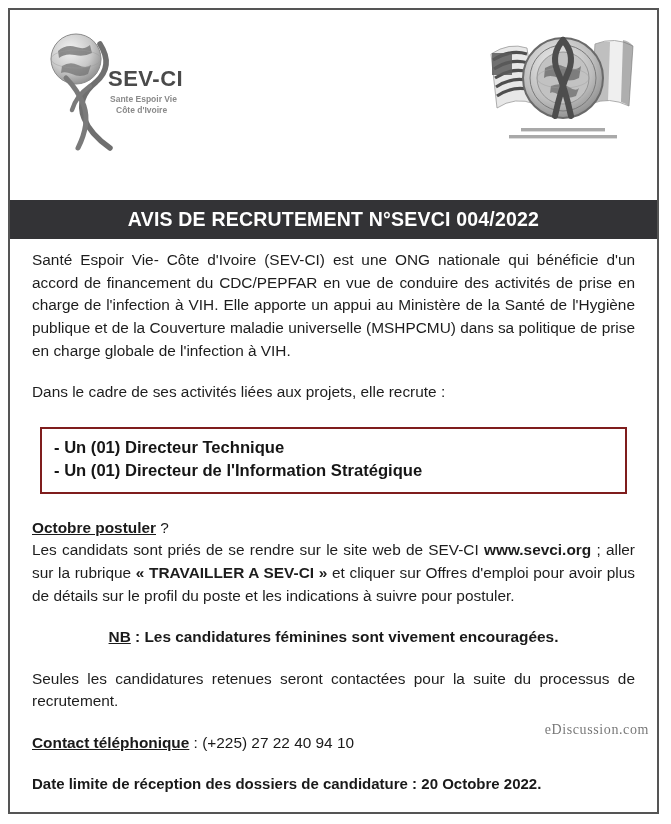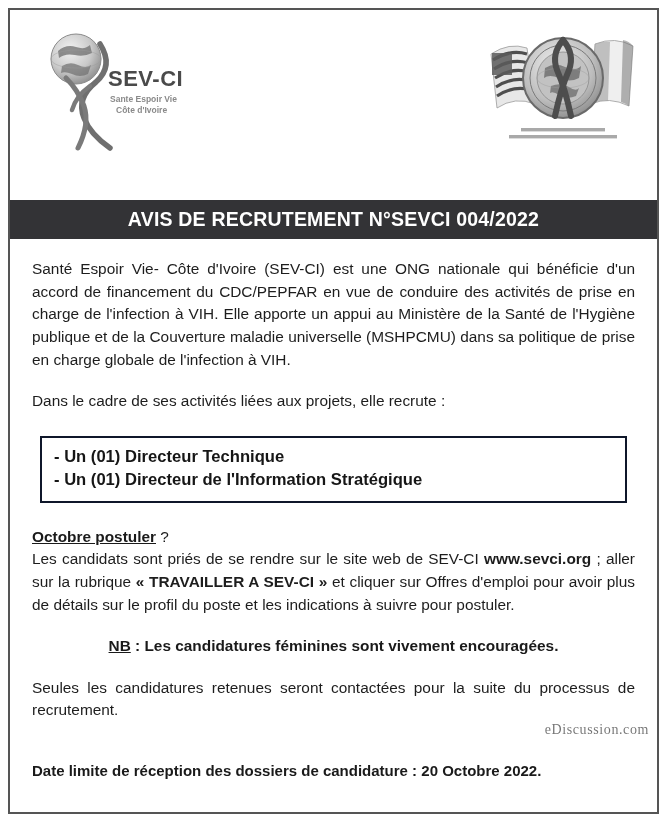--- a/index.html
+++ b/index.html
@@ -64,42 +64,42 @@
   #title-band .title-text {
     color: #ffffff;
     font-weight: bold;
     font-size: 19.5px;
     letter-spacing: 0.2px;
     white-space: nowrap;
   }
 
   
   #content {
-    padding: 19px 22px 0 22px;
+    padding: 10px 22px 0 22px;
     box-sizing: border-box;
     position: relative;
   }
 
   p.para {
     margin: 0;
     font-size: 15.4px;
     line-height: 1.47;
     text-align: justify;
     color: #1d1d1d;
   }
   p.para.nojustify { text-align: left; }
   .gap-md { height: 19px; }
   .gap-lg { height: 23px; }
 
   b { font-weight: bold; }
   .u { text-decoration: underline; }
 
   
   #jobs-box {
-    border: 2px solid #0f172a;
+    border: 2px solid #7f1d1d;
     box-sizing: border-box;
     padding: 7px 12px 9px 12px;
     margin: 0 8px 0 8px;
   }
   #jobs-box .job-line {
     font-size: 16.6px;
     font-weight: bold;
     line-height: 1.42;
     color: #161616;
     white-space: nowrap;
@@ -234,20 +234,23 @@
     <p class="nb-line" style="margin:0;text-align:center;">
       <span class="u">NB</span><span> : Les candidatures féminines sont vivement encouragées.</span>
     </p>
 
     <div class="gap-md"></div>
 
     <p class="para" style="margin:0;">Seules les candidatures retenues seront contactées pour la suite du processus de recrutement.</p>
 
     <div class="gap-md"></div>
 
+    <p class="contact-line" style="margin:0;">
+      <b class="u">Contact téléphonique</b><span> : </span><span>(+225) 27 22 40 94 10</span>
+    </p>
 
     <div class="gap-md"></div>
 
     <p class="deadline-line" style="margin:0;">
       <span>Date limite de réception des dossiers de candidature : </span><span>20 Octobre 2022.</span>
     </p>
 
     <div id="watermark">eDiscussion.com</div>
   </div>
 </div>

